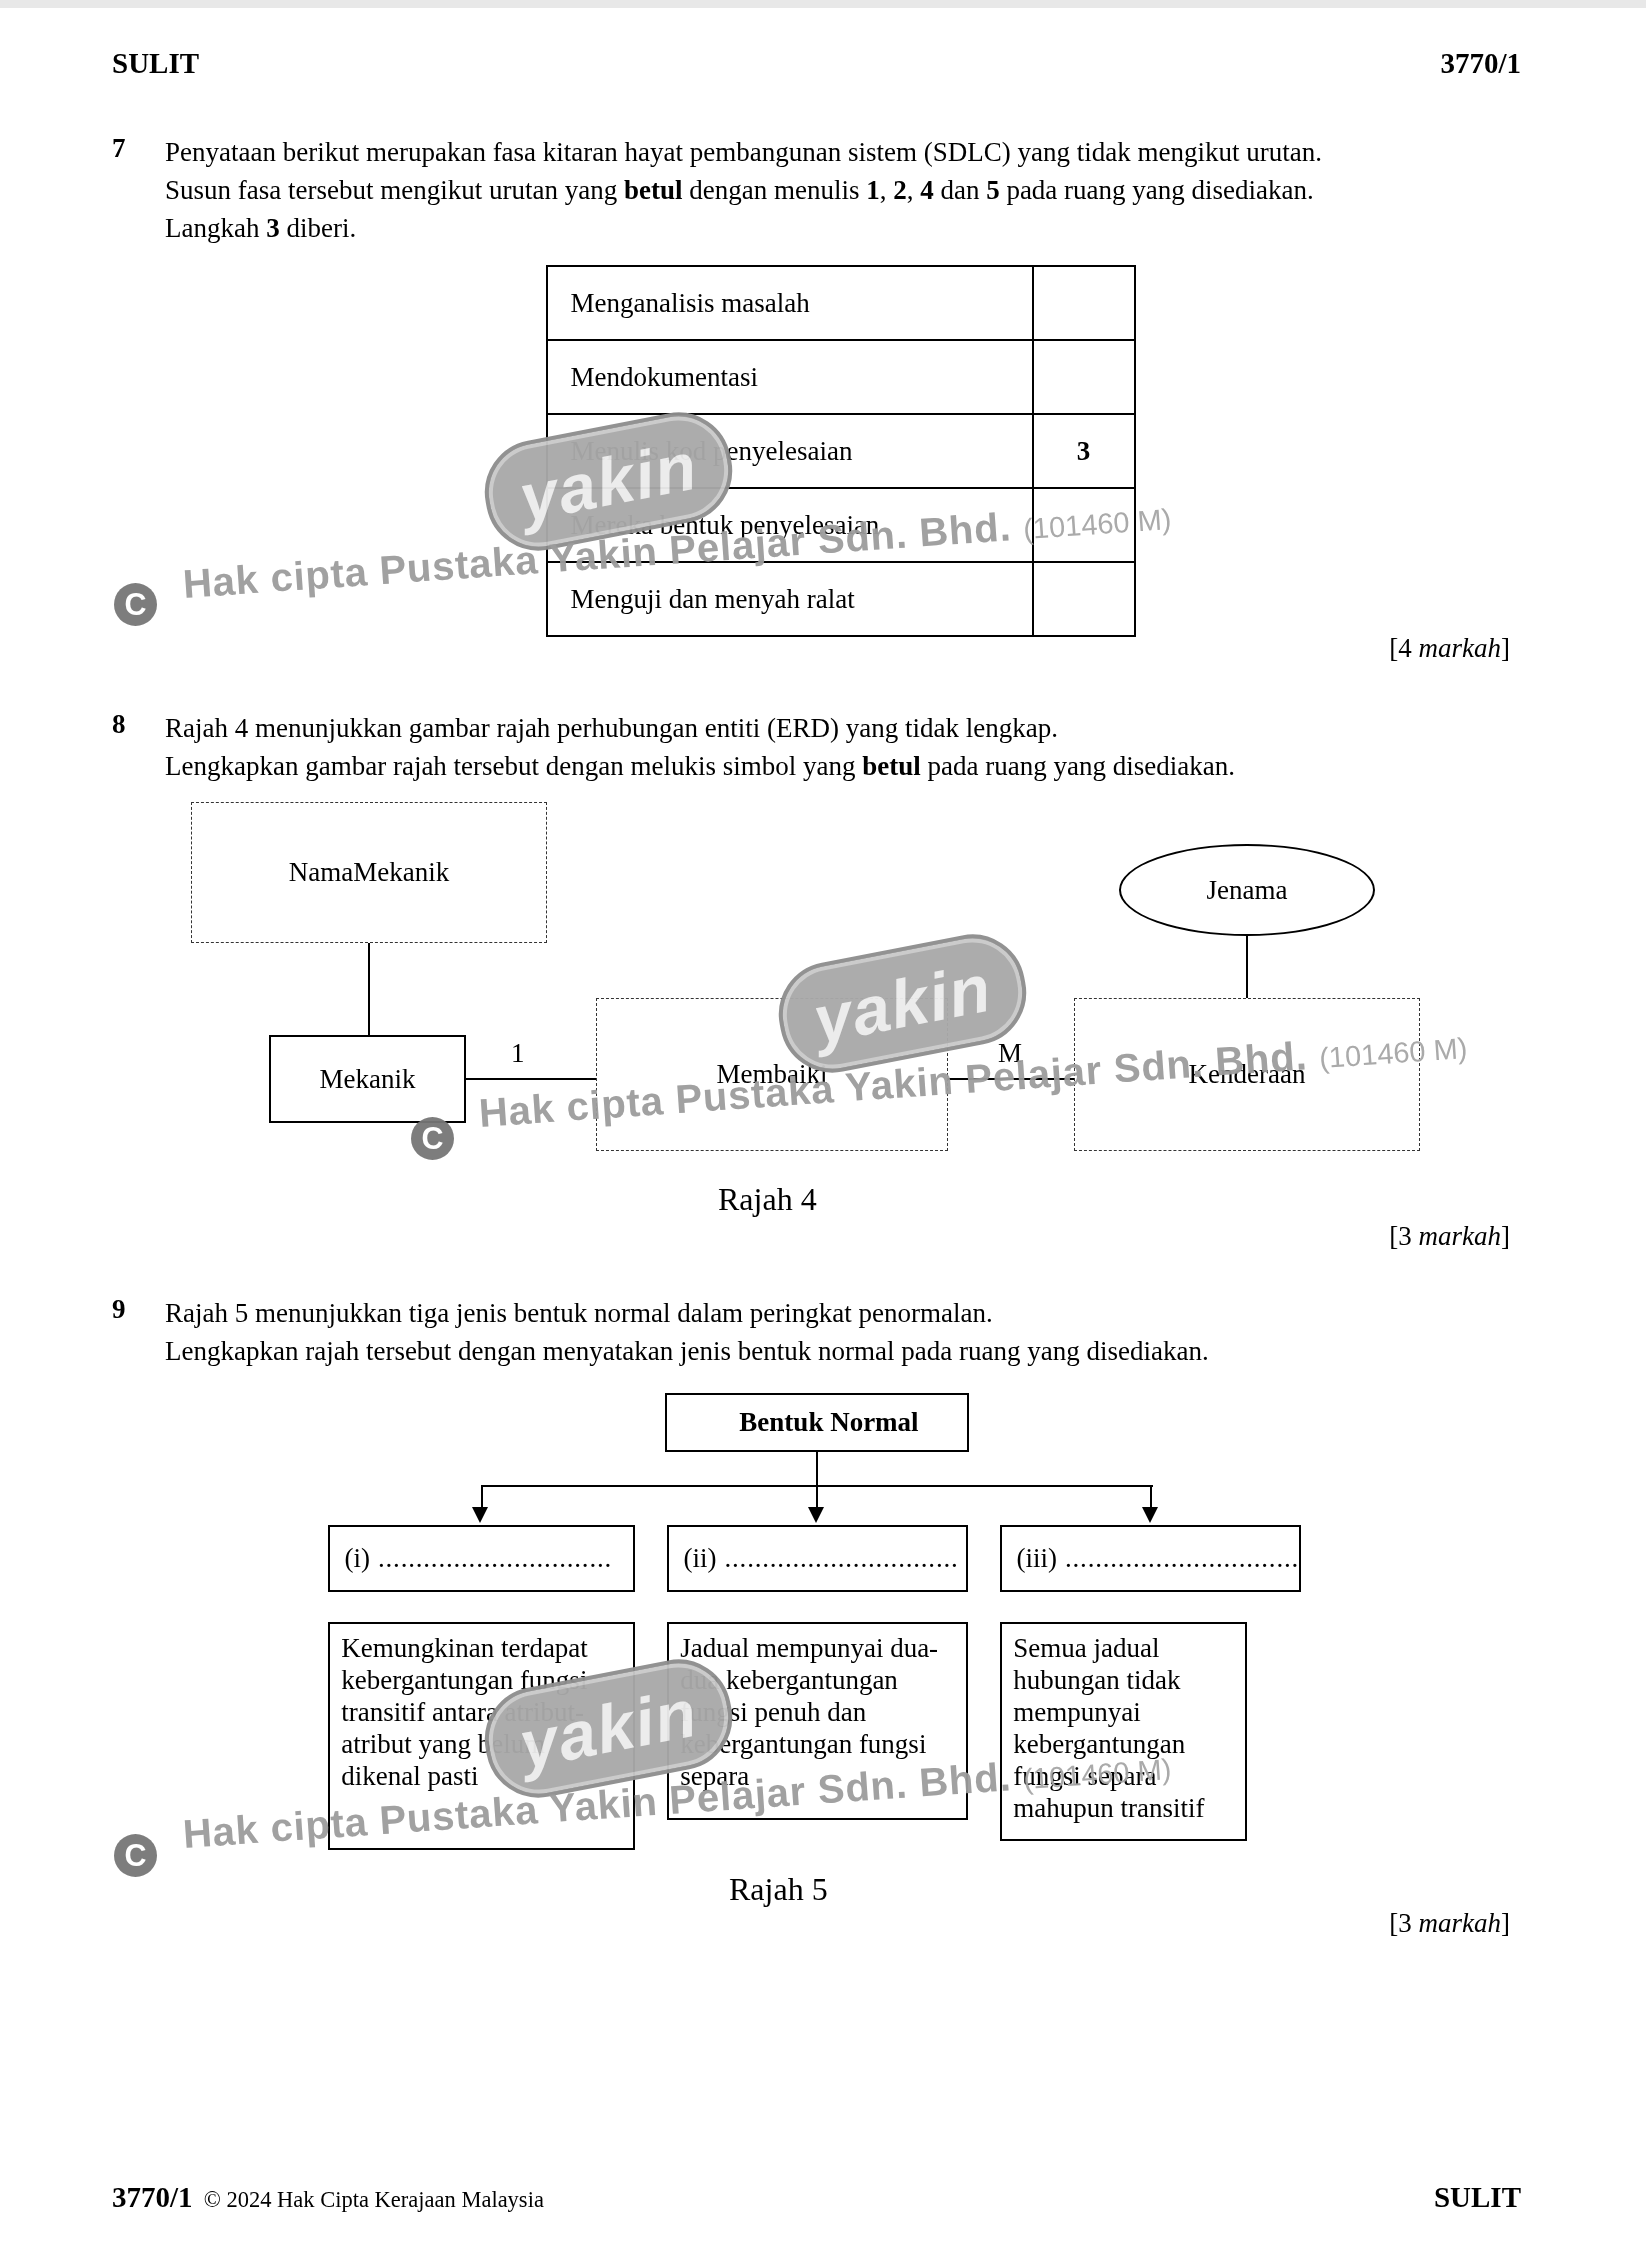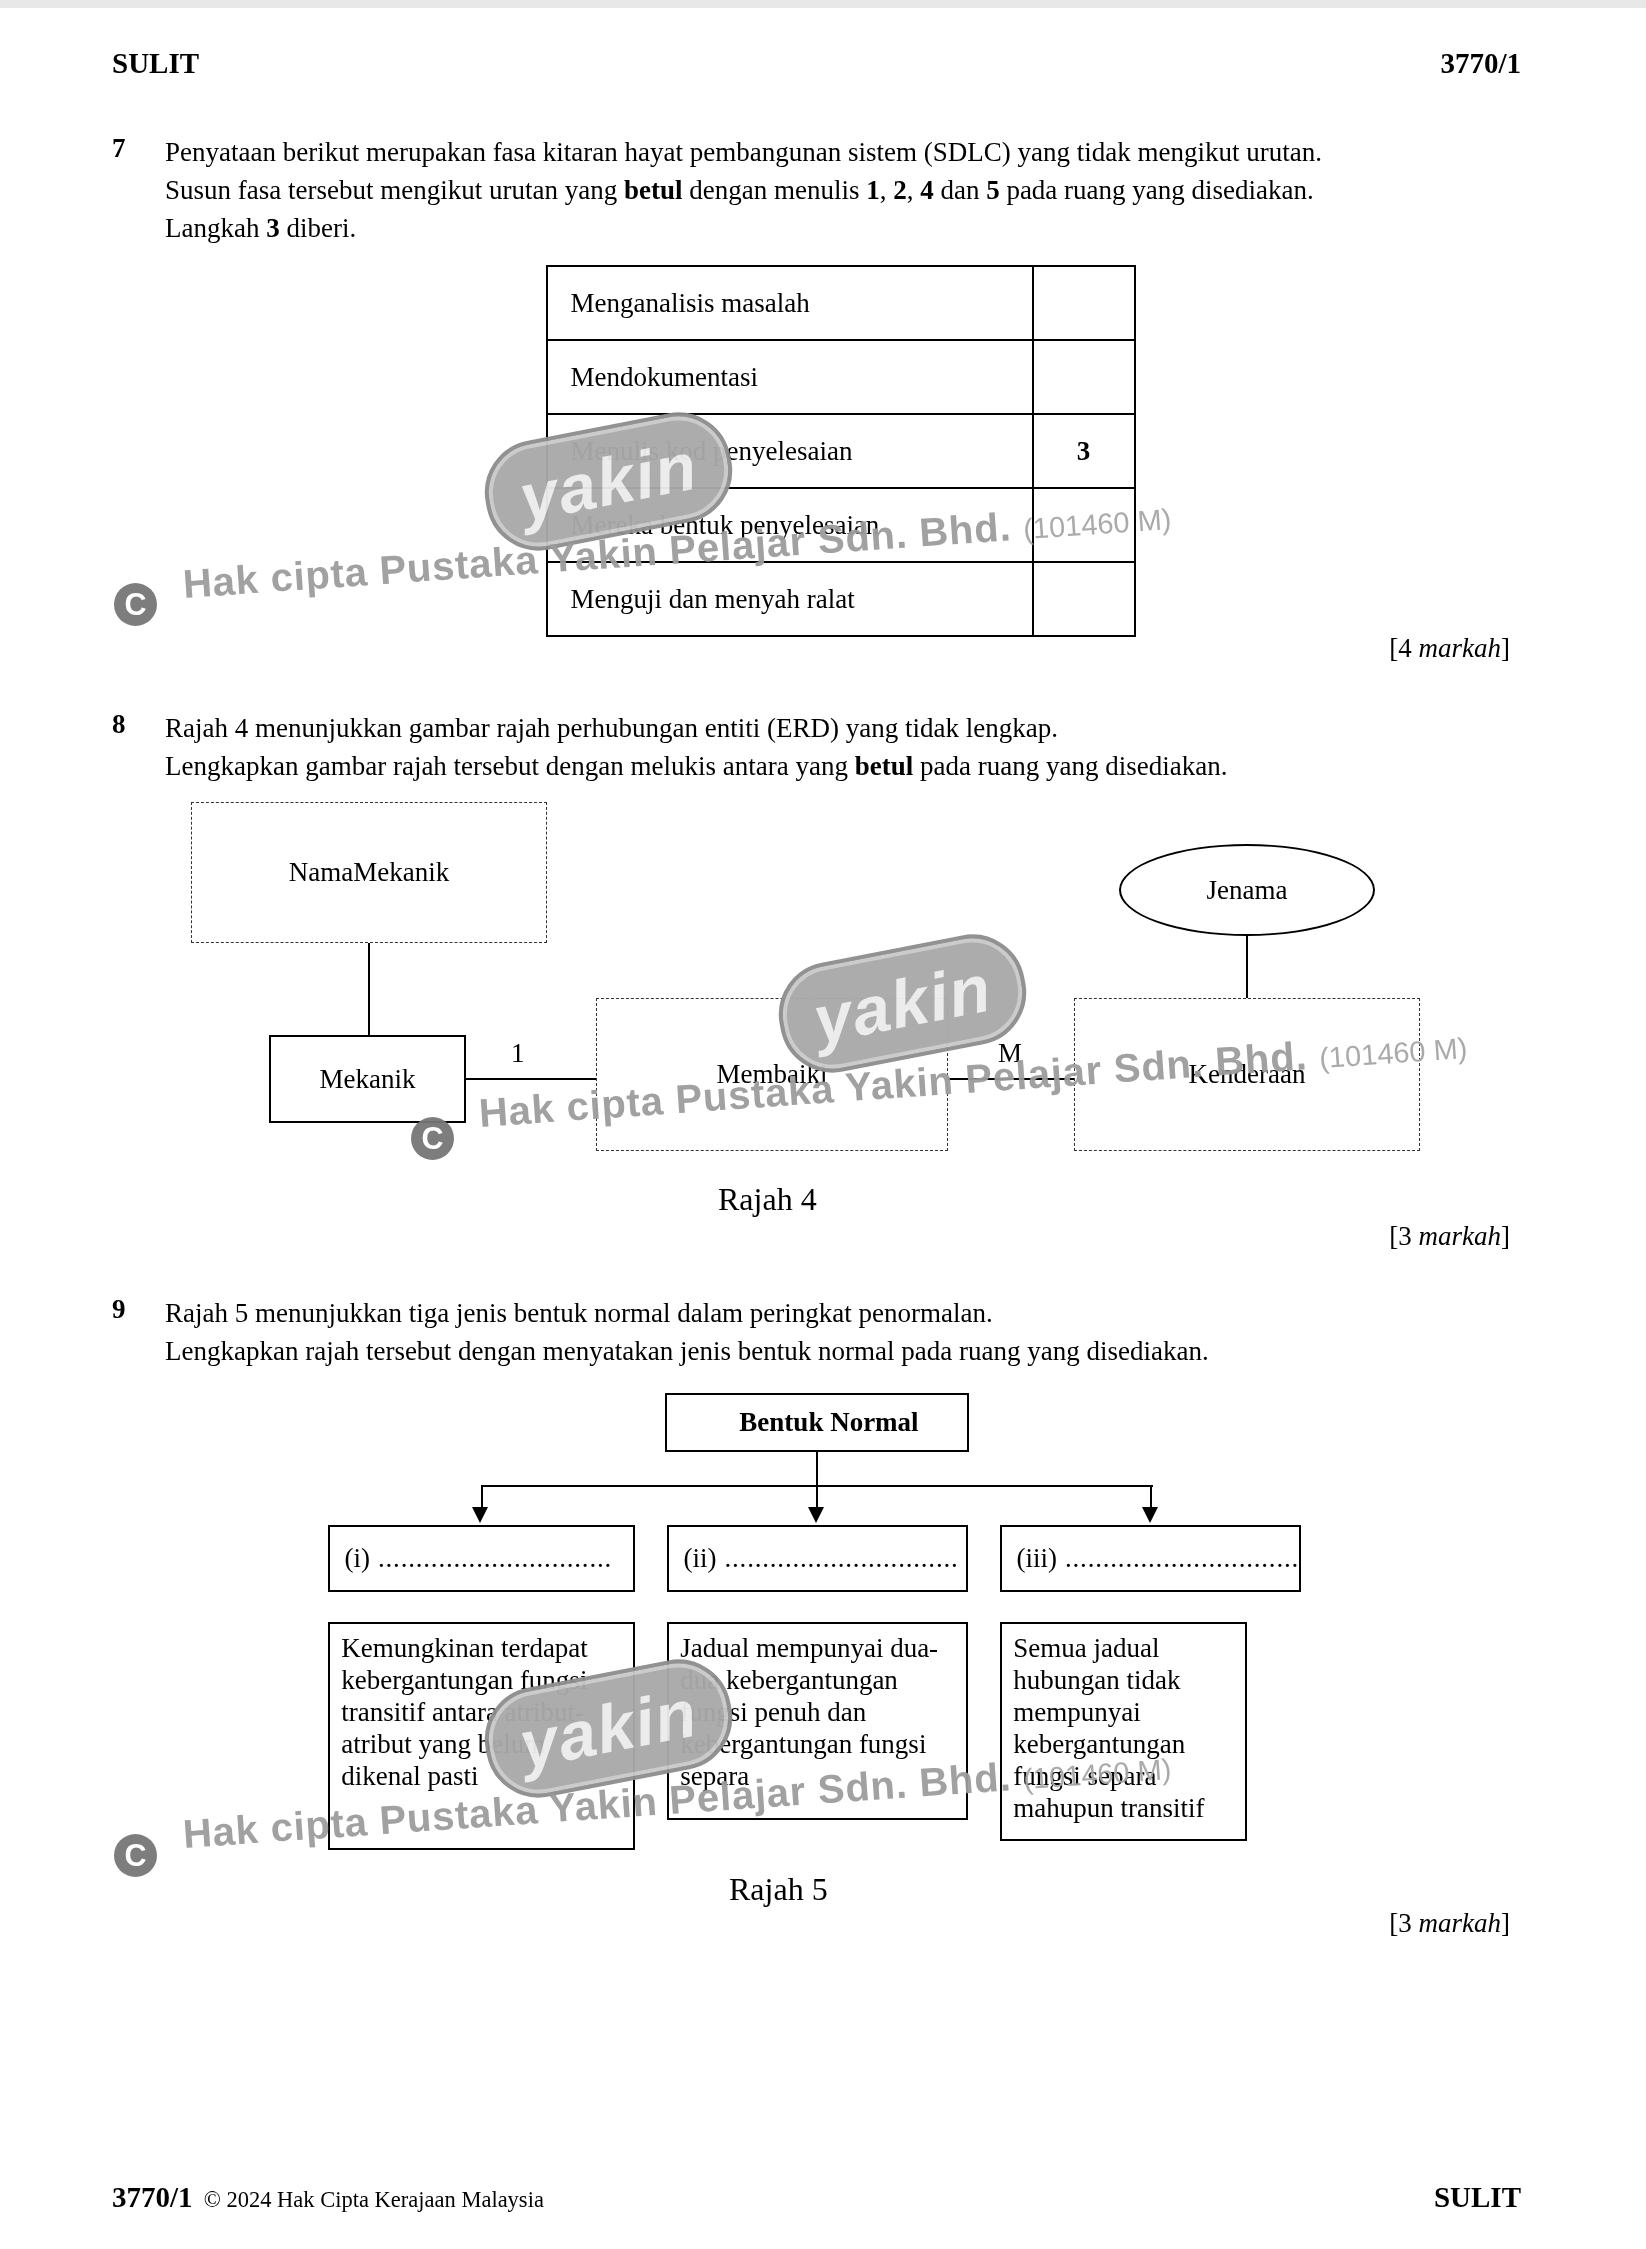--- a/index.html
+++ b/index.html
@@ -100,21 +100,21 @@
       <td class="mark"></td>
     </tr>
   </tbody>
     </table>
 
   <div class="abs marks" style="top:625px;"><span>[4 </span><i>markah</i><span>]</span></div>
 
   <div class="abs qnum" style="left:112px;top:701px;">8</div>
   <div class="abs qtext" style="left:165px;top:701px;width:1350px;">
     <div>Rajah 4 menunjukkan gambar rajah perhubungan entiti (ERD) yang tidak lengkap.</div>
-    <div><span>Lengkapkan gambar rajah tersebut dengan melukis antara yang </span><b>betul</b><span> pada ruang yang disediakan.</span></div>
+    <div><span>Lengkapkan gambar rajah tersebut dengan melukis simbol yang </span><b>betul</b><span> pada ruang yang disediakan.</span></div>
   </div>
 
   <div class="dashed-box" style="left:191px;top:794px;width:356px;height:141px;">NamaMekanik</div>
   <div class="ellipse" style="left:1119px;top:836px;width:256px;height:92px;">Jenama</div>
   <div class="solid-box" style="left:269px;top:1027px;width:197px;height:88px;">Mekanik</div>
   <div class="dashed-box" style="left:596px;top:990px;width:352px;height:153px;">Membaiki</div>
   <div class="dashed-box" style="left:1074px;top:990px;width:346px;height:153px;">Kenderaan</div>
 
   <div class="vline" style="left:368px;top:935px;width:2.4px;height:92px;"></div>
   <div class="vline" style="left:1246px;top:928px;width:2.4px;height:62px;"></div>

